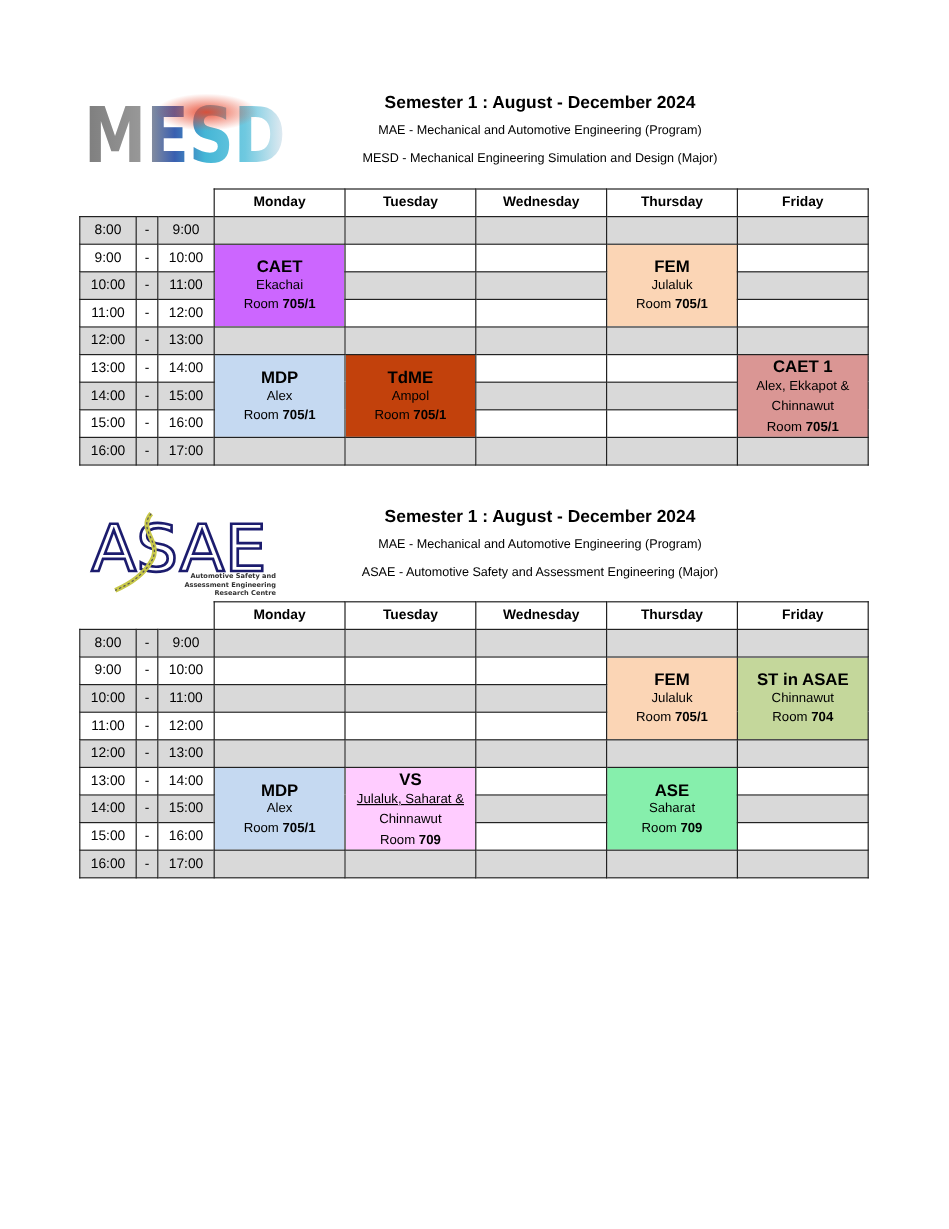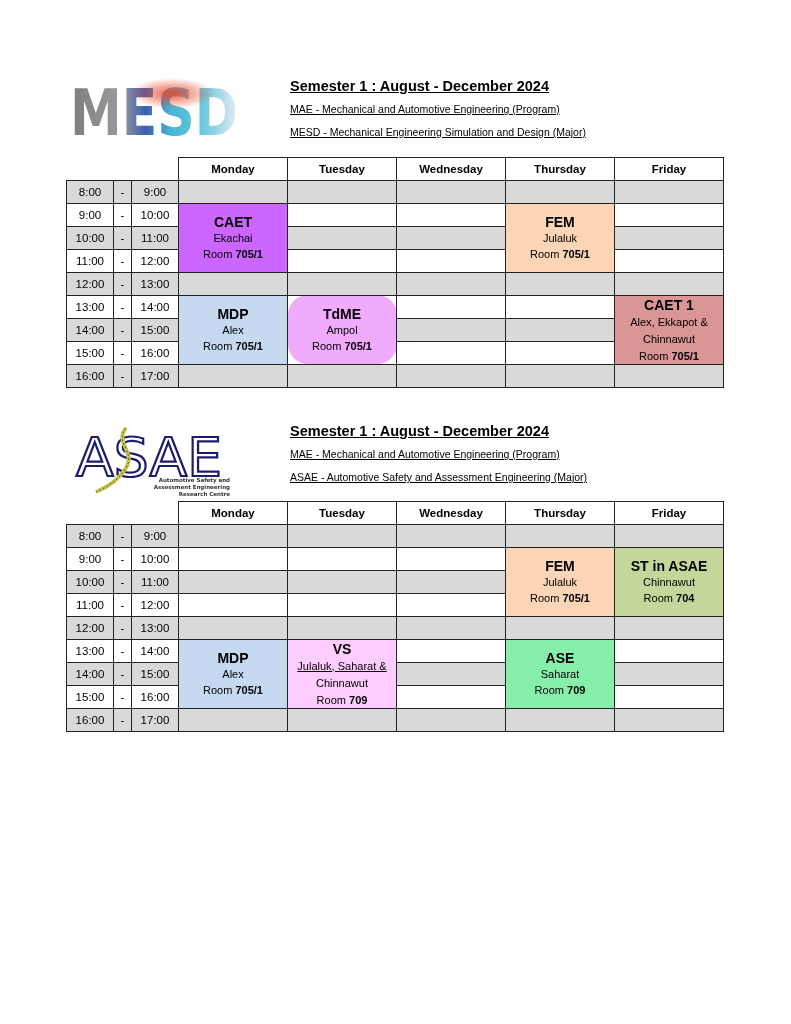--- a/index.html
+++ b/index.html
@@ -1,19 +1,19 @@
 <!DOCTYPE html>
 <html><head>
 <meta charset="utf-8">
 <style>
   html,body{margin:0;padding:0;background:#fff;}
   body{width:791px;height:1024px;position:relative;overflow:hidden;font-family:"Liberation Sans",sans-serif;color:#000;}
   .section{position:absolute;left:0;width:791px;}
   .logo{position:absolute;}
-  .title-block{position:absolute;left:290px;width:320px;text-align:left;text-decoration:underline;}
+  .title-block{position:absolute;left:290px;width:320px;text-align:center;}
   .title{font-weight:bold;font-size:14.5px;line-height:18px;}
   .sub{font-size:10.5px;line-height:14px;margin-top:7px;}
   .sub2{font-size:10.5px;line-height:14px;margin-top:9px;}
   table.tt{position:absolute;left:66px;border-collapse:collapse;table-layout:fixed;font-size:11.5px;}
   table.tt td{border:1.5px solid #222;padding:0;text-align:center;vertical-align:middle;height:22px;line-height:14px;overflow:hidden;}
   table.tt td.blank{border:none;background:transparent;}
   table.tt td.head{font-weight:bold;background:#fff;height:21px;font-size:11.5px;}
   .g{background:#d9d9d9;padding-left:24px;}
   .w{background:#fff;}
   .tcell{font-size:11.5px;}
@@ -135,21 +135,21 @@
 
     <tr class="w">
       <td class="tcell">13:00</td>
       <td class="tcell">-</td>
       <td class="tcell">14:00</td>
       <td rowspan="3" style="background:#c5d9f1;">
         <div class="course">MDP</div>
         <div class="inst">Alex</div>
         <div class="room"><span>Room</span> <b>705/1</b></div>
       </td>
-      <td rowspan="3" style="background:#f0abfc;border-radius:20px;">
+      <td rowspan="3" style="background:#c2410c;">
         <div class="course">TdME</div>
         <div class="inst">Ampol</div>
         <div class="room"><span>Room</span> <b>705/1</b></div>
       </td>
       <td></td>
           <td></td>
       <td rowspan="3" style="background:#da9694;vertical-align:top;">
         <div class="course">CAET 1</div>
         <div class="inst" style="line-height:17px;">Alex, Ekkapot &amp;</div>
         <div class="inst" style="line-height:17px;">Chinnawut</div>

